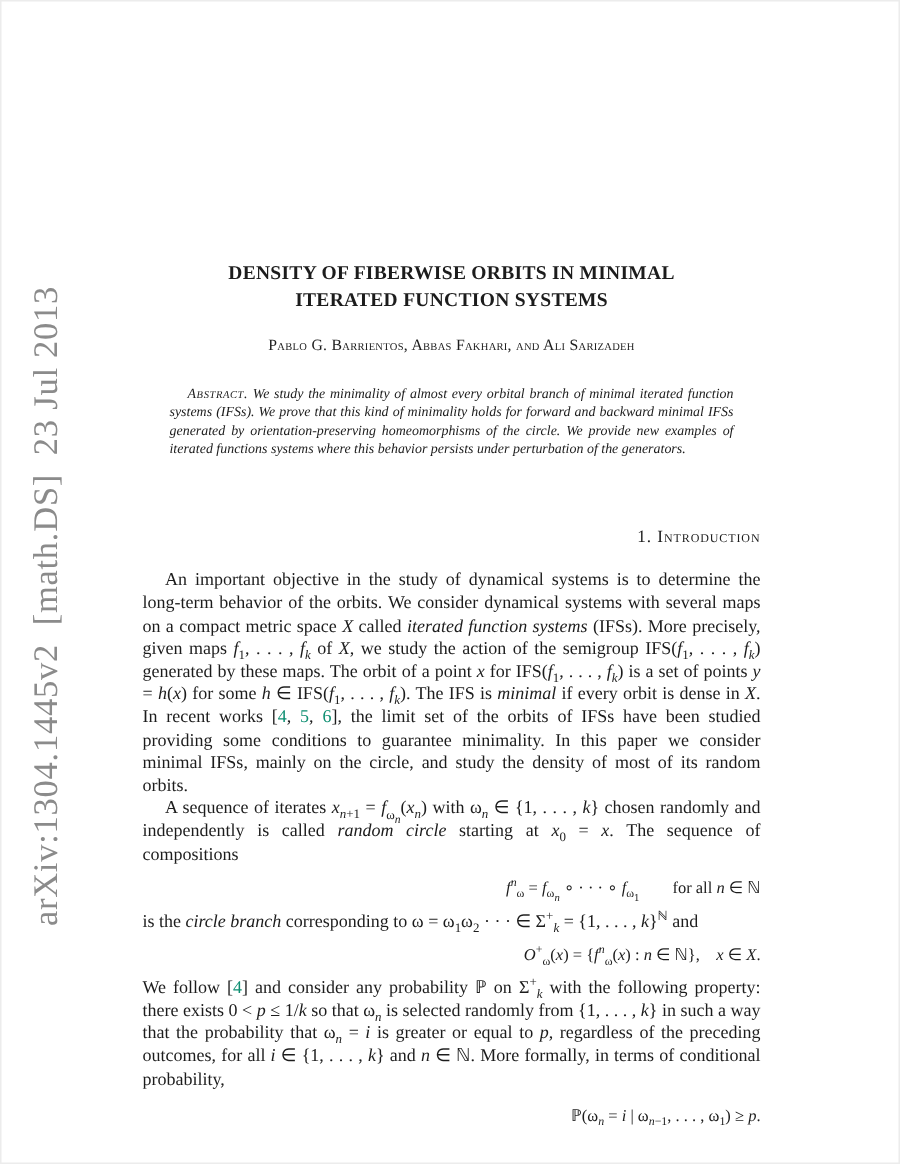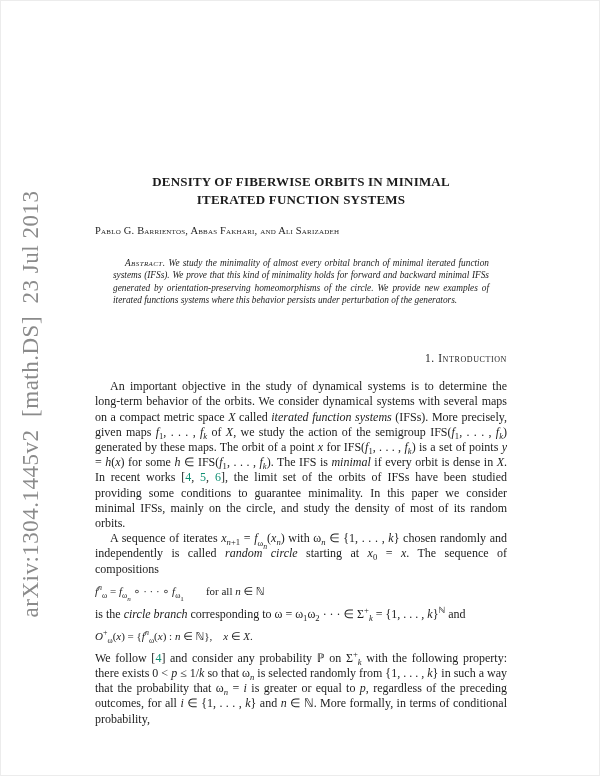--- a/index.html
+++ b/index.html
@@ -34,21 +34,21 @@
   .title {
     margin-top: 141px;
     text-align: center;
     font-weight: bold;
     font-size: 13px;
     line-height: 17.5px;
     letter-spacing: 0.2px;
   }
   .authors {
     margin-top: 17px;
-    text-align: left;
+    text-align: center;
     font-variant: small-caps;
     font-size: 10.5px;
     letter-spacing: 0.2px;
   }
   .abstract {
     margin: 21px 18px 0 18px;
     font-size: 9.3px;
     line-height: 12.3px;
     text-align: justify;
     text-indent: 12px;
@@ -68,21 +68,21 @@
   p.body {
     font-size: 12px;
     line-height: 15.2px;
     text-align: justify;
     margin: 0;
   }
   p.first { margin-top: 15px; }
   p.indent { text-indent: 15px; }
   .eq {
     font-size: 11px;
-    text-align: left;
+    text-align: right;
     margin: 8px 0;
   }
   .cite { color: #0e8f72; }
   sub, sup { font-size: 0.72em; line-height: 0; }
   sub sub { font-size: 0.9em; }
   i { font-style: italic; }
 </style>
 </head>
 <body>
 
@@ -108,16 +108,17 @@
     <p class="body indent">A sequence of iterates <i>x</i><sub><i>n</i>+1</sub> = <i>f</i><sub>ω<sub><i>n</i></sub></sub>(<i>x</i><sub><i>n</i></sub>) with ω<sub><i>n</i></sub> ∈ {1, . . . , <i>k</i>} chosen randomly and independently is called <i>random circle</i> starting at <i>x</i><sub>0</sub> = <i>x</i>. The sequence of compositions</p>
 
     <div class="eq"><i>f</i><sup><i>n</i></sup><sub>ω</sub> = <i>f</i><sub>ω<sub><i>n</i></sub></sub> ∘ · · · ∘ <i>f</i><sub>ω<sub>1</sub></sub>  for all <i>n</i> ∈ ℕ</div>
 
     <p class="body">is the <i>circle branch</i> corresponding to ω = ω<sub>1</sub>ω<sub>2</sub> · · · ∈ Σ<sup>+</sup><sub><i>k</i></sub> = {1, . . . , <i>k</i>}<sup>ℕ</sup> and</p>
 
     <div class="eq"><i>O</i><sup>+</sup><sub>ω</sub>(<i>x</i>) = {<i>f</i><sup><i>n</i></sup><sub>ω</sub>(<i>x</i>) : <i>n</i> ∈ ℕ}, <i>x</i> ∈ <i>X</i>.</div>
 
     <p class="body">We follow [<span class="cite">4</span>] and consider any probability ℙ on Σ<sup>+</sup><sub><i>k</i></sub> with the following property: there exists 0 &lt; <i>p</i> ≤ 1/<i>k</i> so that ω<sub><i>n</i></sub> is selected randomly from {1, . . . , <i>k</i>} in such a way that the probability that ω<sub><i>n</i></sub> = <i>i</i> is greater or equal to <i>p</i>, regardless of the preceding outcomes, for all <i>i</i> ∈ {1, . . . , <i>k</i>} and <i>n</i> ∈ ℕ. More formally, in terms of conditional probability,</p>
 
+    <div class="eq">ℙ(ω<sub><i>n</i></sub> = <i>i</i> | ω<sub><i>n</i>−1</sub>, . . . , ω<sub>1</sub>) ≥ <i>p</i>.</div>
 
 
   </div>
 </div>
 
 </body></html>

